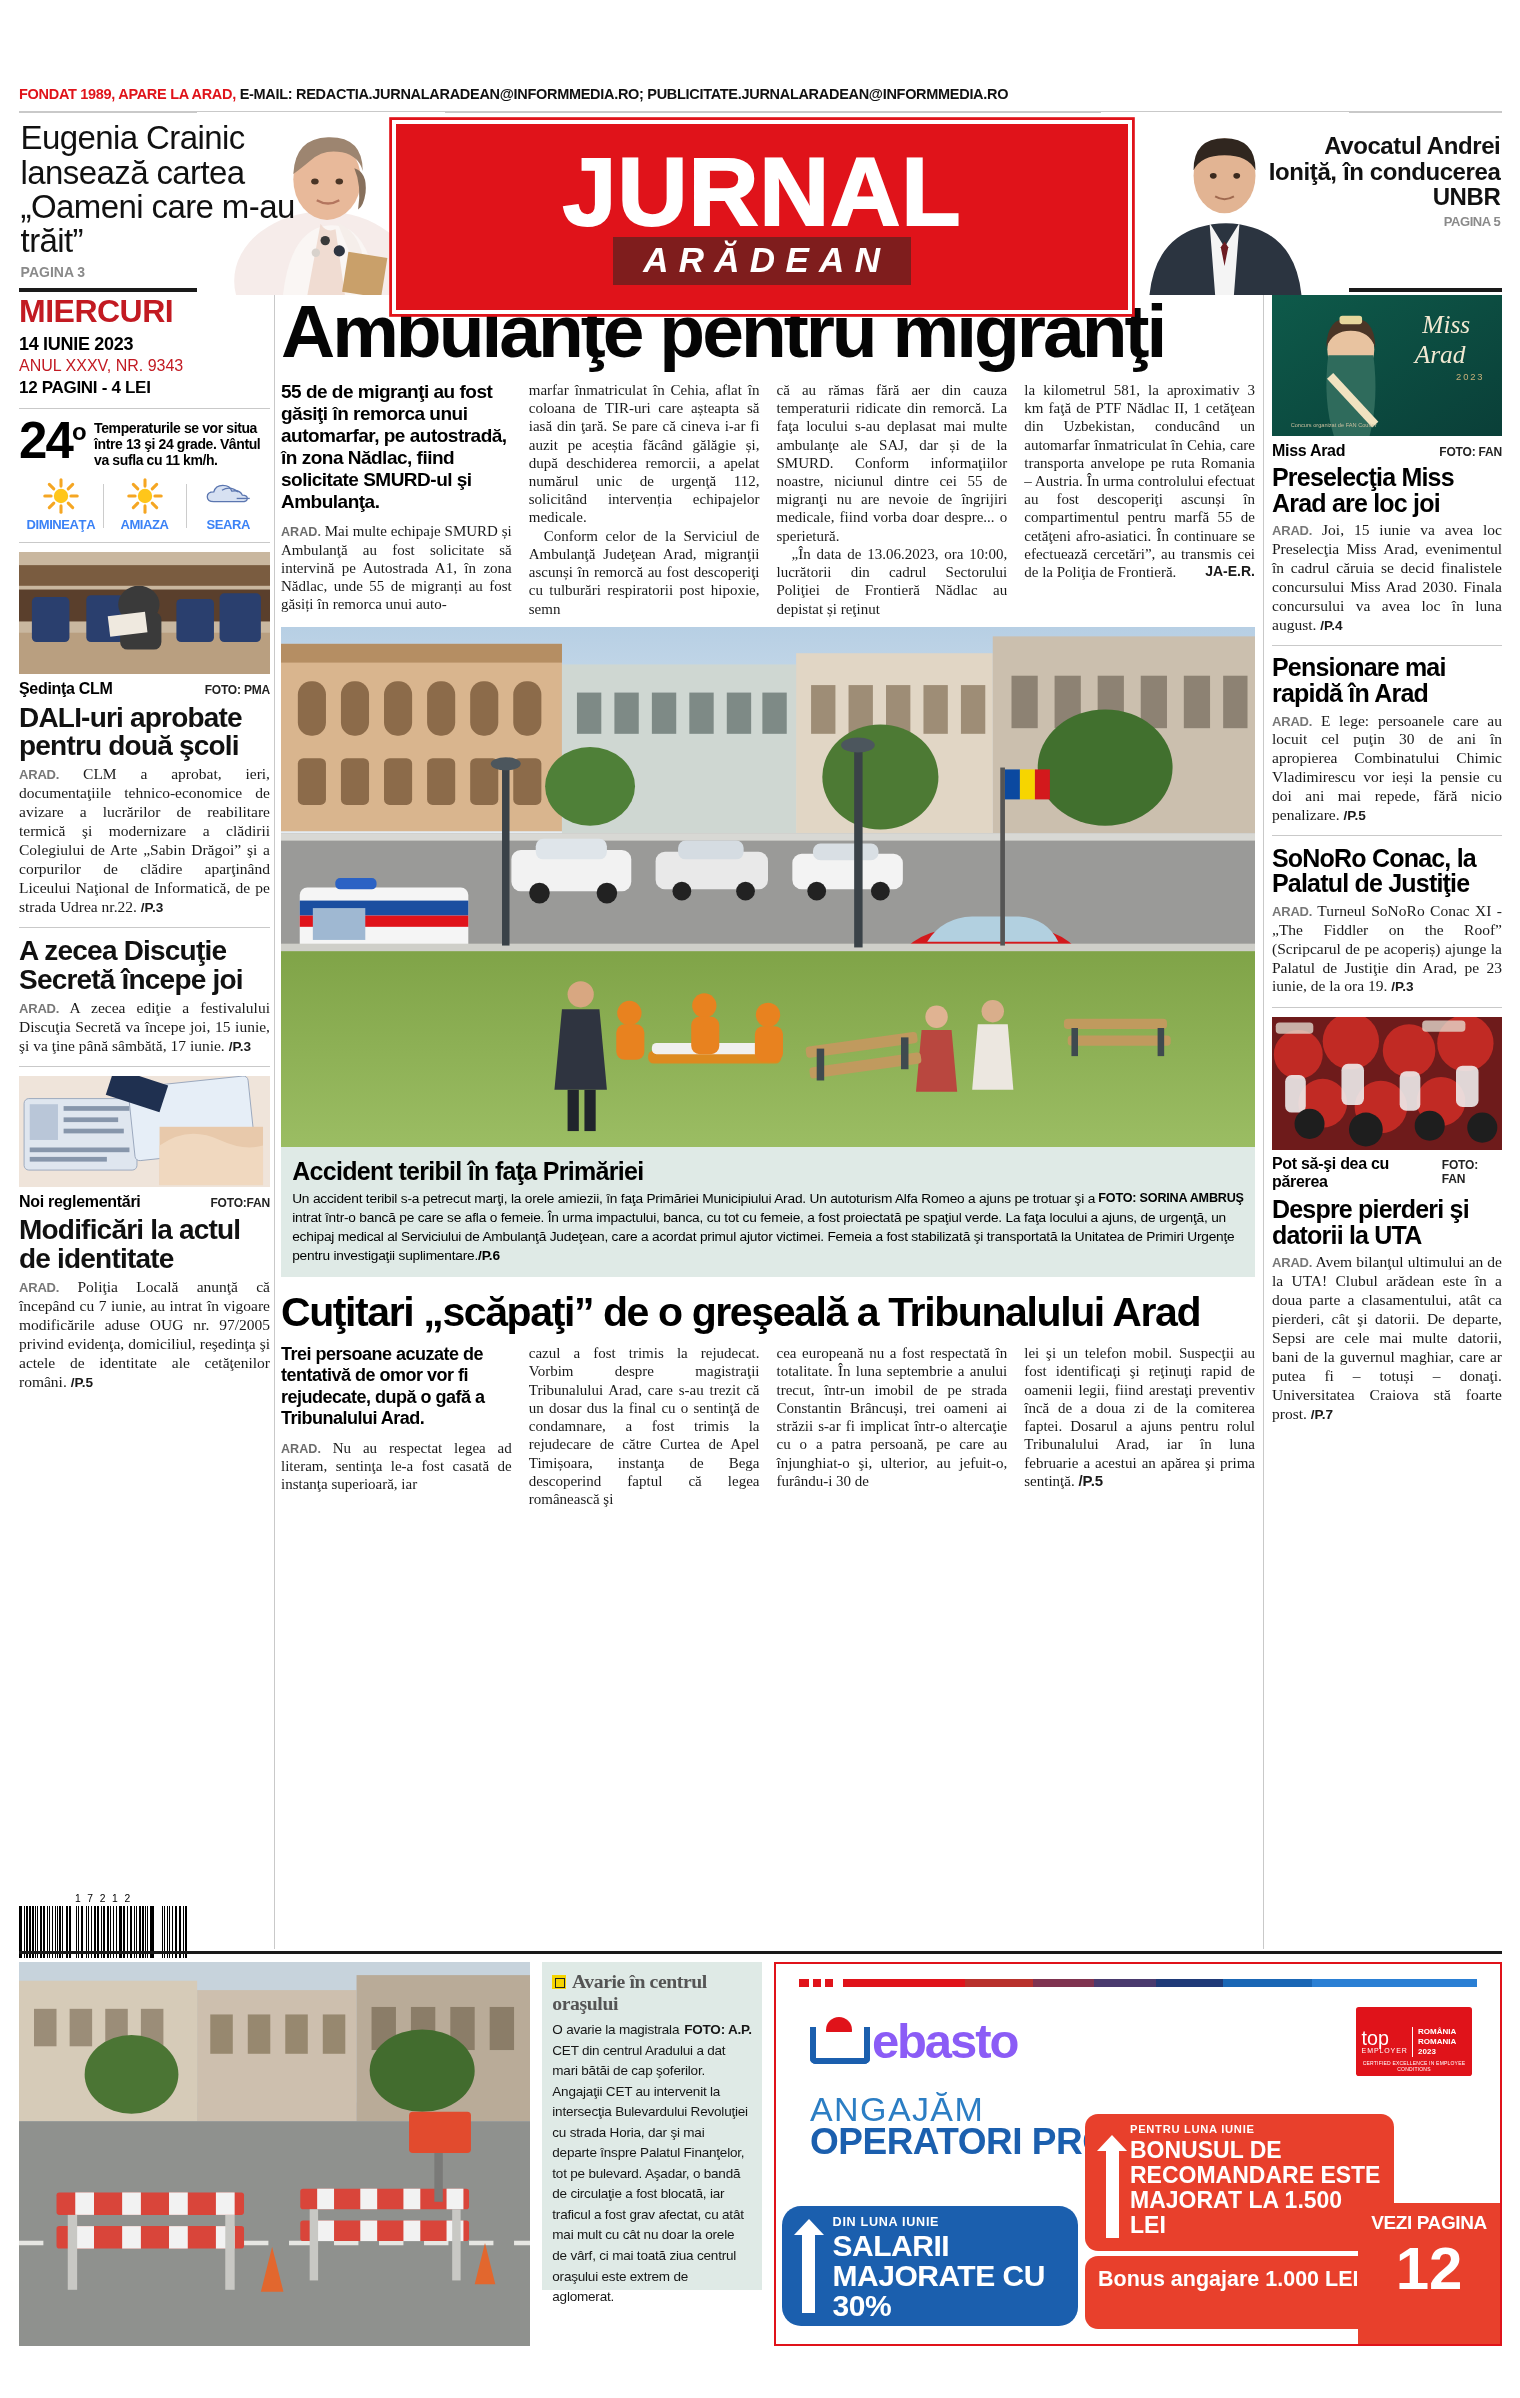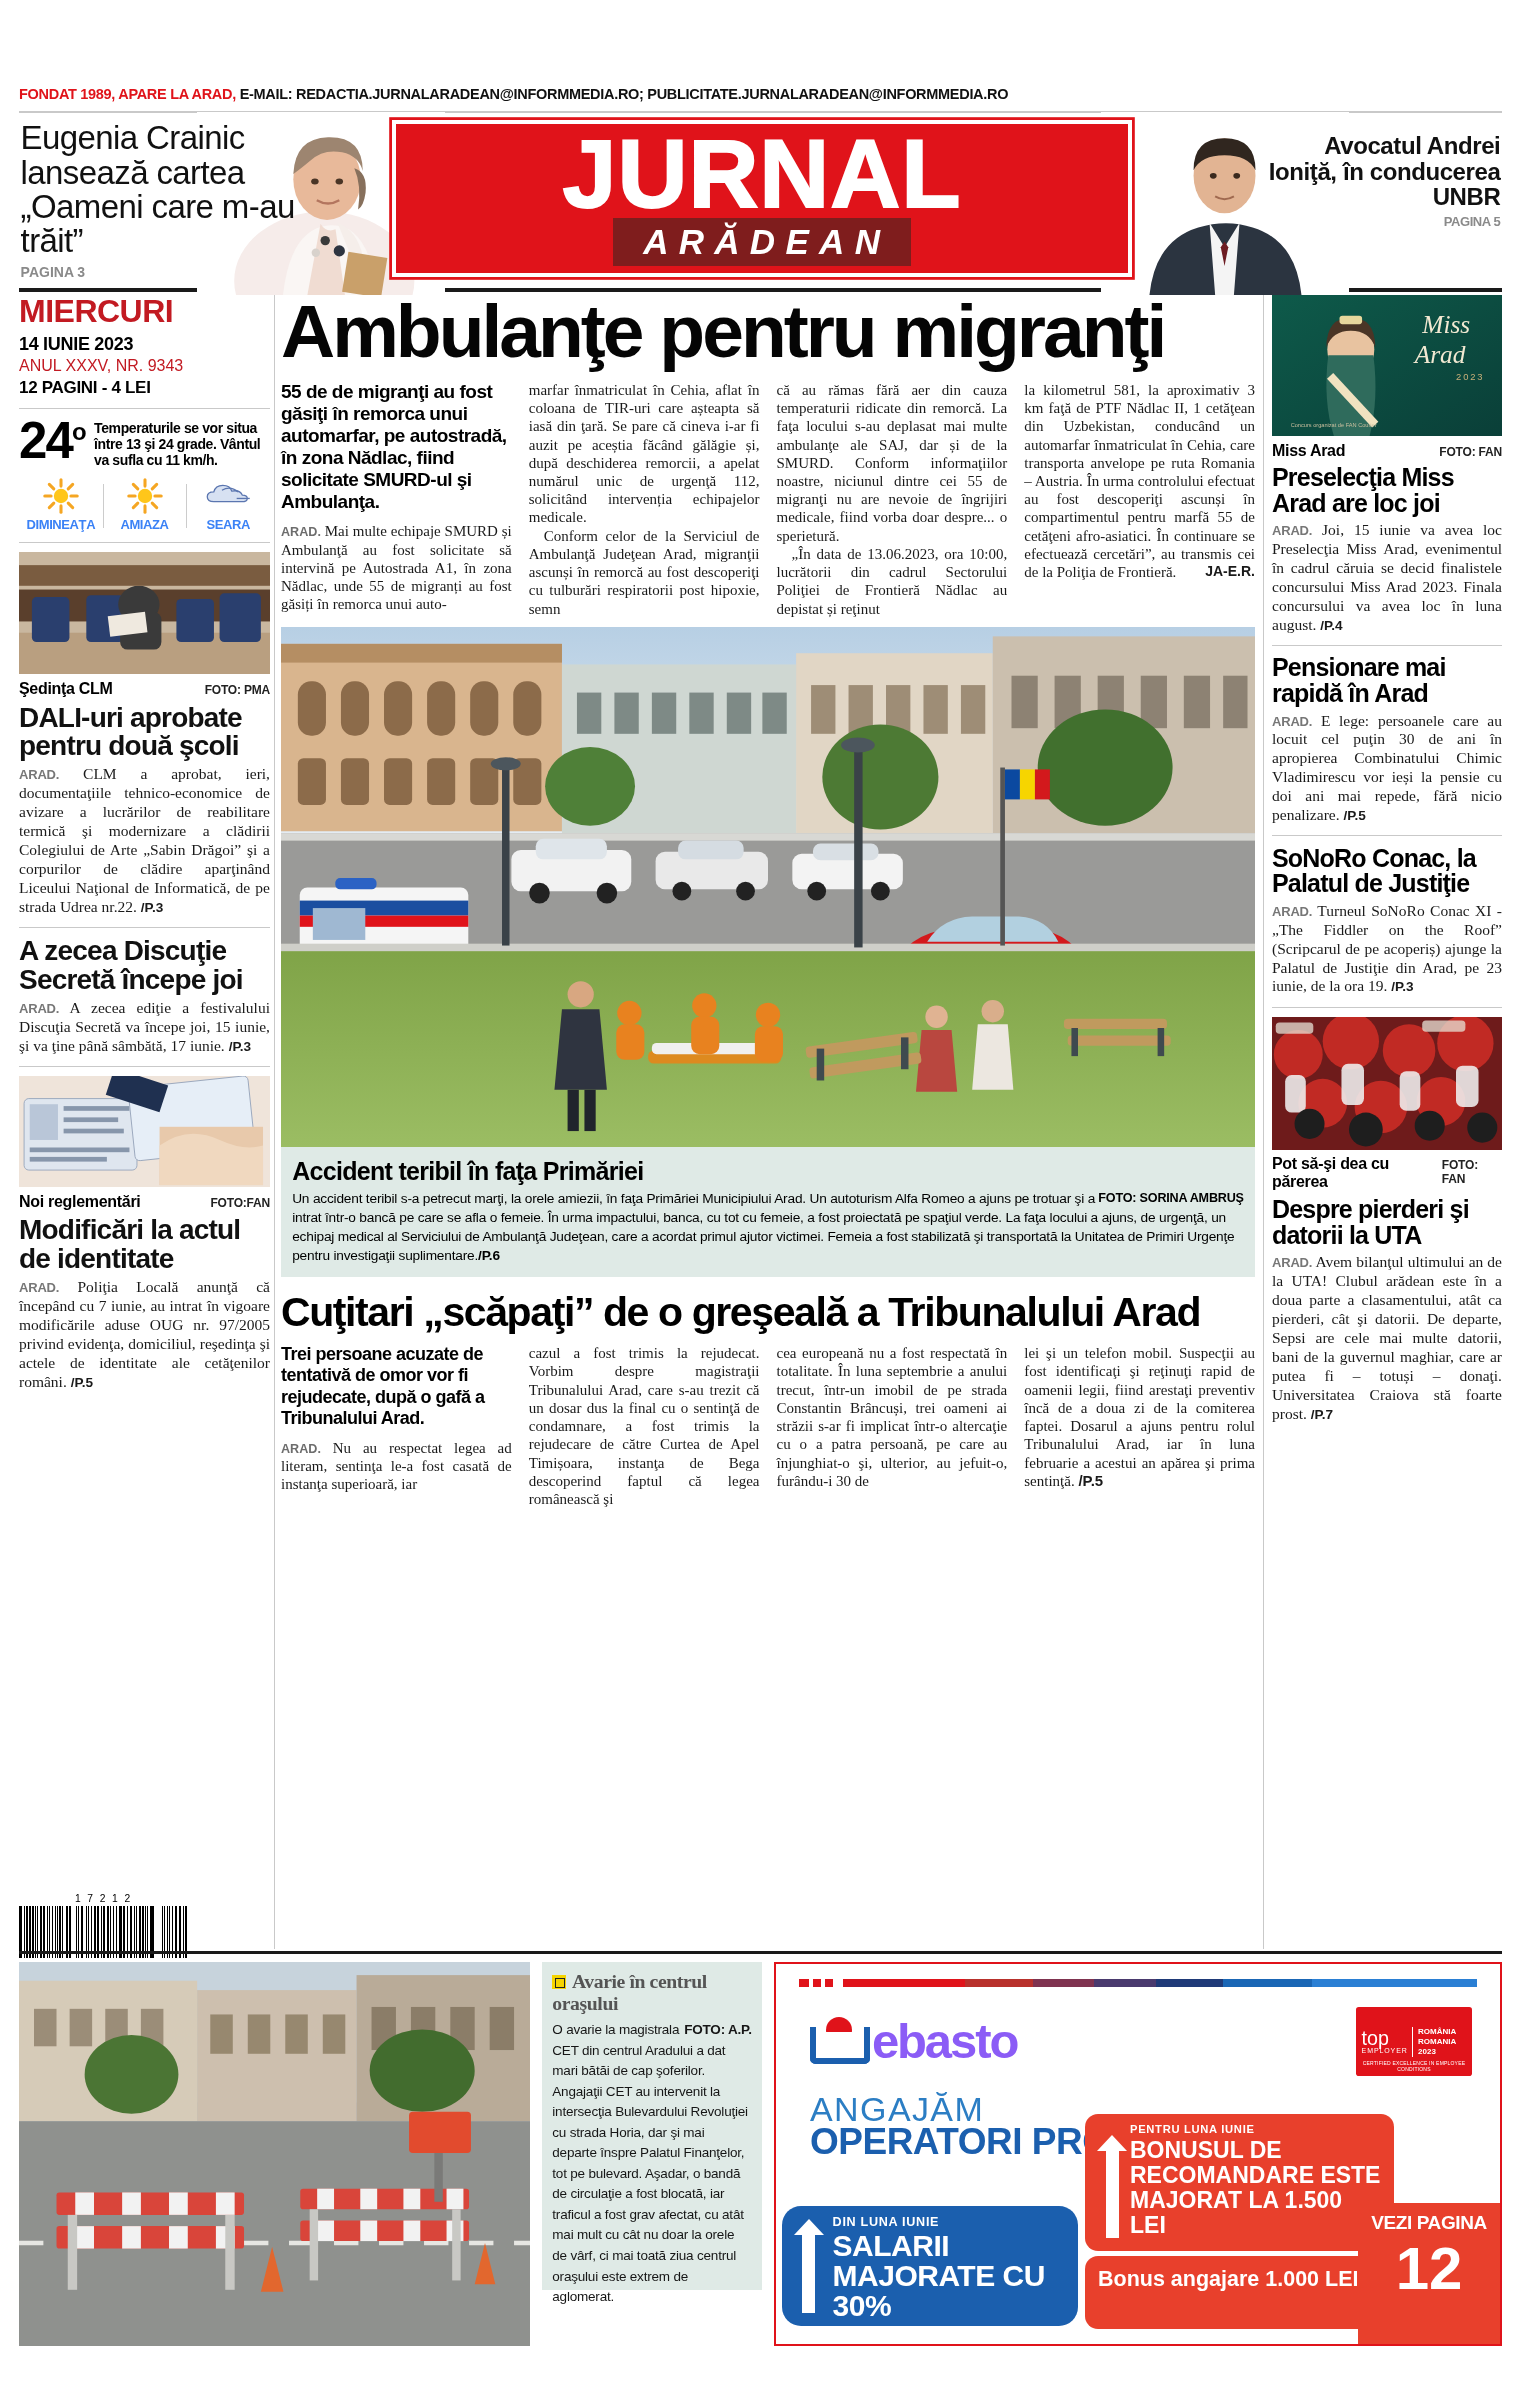--- a/index.html
+++ b/index.html
@@ -43,21 +43,21 @@
     overflow: hidden; z-index: 2;
   }
   .teaser-right {
     position: absolute; right: 20.6px; top: 20.6px; width: 234px;
     font-size: 24px; line-height: 1.08; font-weight: 700; text-align: right;
     color: #111; letter-spacing: -0.4px; z-index: 5;
   }
   .teaser-right .pg { display:block; font-size: 13px; font-weight: 700; color:#8a8a8a; margin-top: 4.7px; }
 
   .logo-box {
-    position: absolute; left: 392px; top: 7.5px; width: 740px; height: 157px;
+    position: absolute; left: 392px; top: 7.5px; width: 740px; height: 194px;
     background: #e0131a; border: 4.7px solid #ffffff;
     box-shadow: 0 0 0 2.8px #e0131a; z-index: 4;
     display: flex; flex-direction: column; align-items: center; justify-content: center;
   }
   .logo-word {
     color: #ffffff; font-weight: 900; font-size: 97px; line-height: 0.9;
     letter-spacing: 0.9px; font-family: "Liberation Sans", sans-serif;
     -webkit-text-stroke: 1.9px #fff;
   }
   .logo-sub {
@@ -808,21 +808,21 @@
           <path d="M62 86 l48 52" stroke="#f1e2c0" stroke-width="9" fill="none"></path>
           <rect x="72" y="22" width="24" height="9" rx="3" fill="#e7d79c"></rect>
           <text x="20" y="140" font-family="Liberation Sans, sans-serif" font-size="6" fill="#cbbf9f">Concurs organizat de FAN Courier</text>
         </svg>
       </div>
       <div class="cap-row">
         <span class="cap-title">Miss Arad</span>
         <span class="cap-credit">FOTO: FAN</span>
       </div>
       <div class="r-head">Preselecţia Miss Arad are loc joi</div>
-      <p class="body-text"><span class="lead">ARAD.</span><span> Joi, 15 iunie va avea loc Preselecţia Miss Arad, evenimentul în cadrul căruia se decid finalistele concursului Miss Arad 2023. Finala concursului va avea loc în luna august.</span> <span class="ref">/P.4</span></p>
+      <p class="body-text"><span class="lead">ARAD.</span><span> Joi, 15 iunie va avea loc Preselecţia Miss Arad, evenimentul în cadrul căruia se decid finalistele concursului Miss Arad 2030. Finala concursului va avea loc în luna august.</span> <span class="ref">/P.4</span></p>
     </div>
 
     <div class="hr-thin"></div>
 
     <div>
       <div class="r-head">Pensionare mai rapidă în Arad</div>
       <p class="body-text"><span class="lead">ARAD.</span><span> E lege: persoanele care au locuit cel puţin 30 de ani în apropierea Combinatului Chimic Vladimirescu vor ieși la pensie cu doi ani mai repede, fără nicio penalizare.</span> <span class="ref">/P.5</span></p>
     </div>
 
     <div class="hr-thin"></div>

